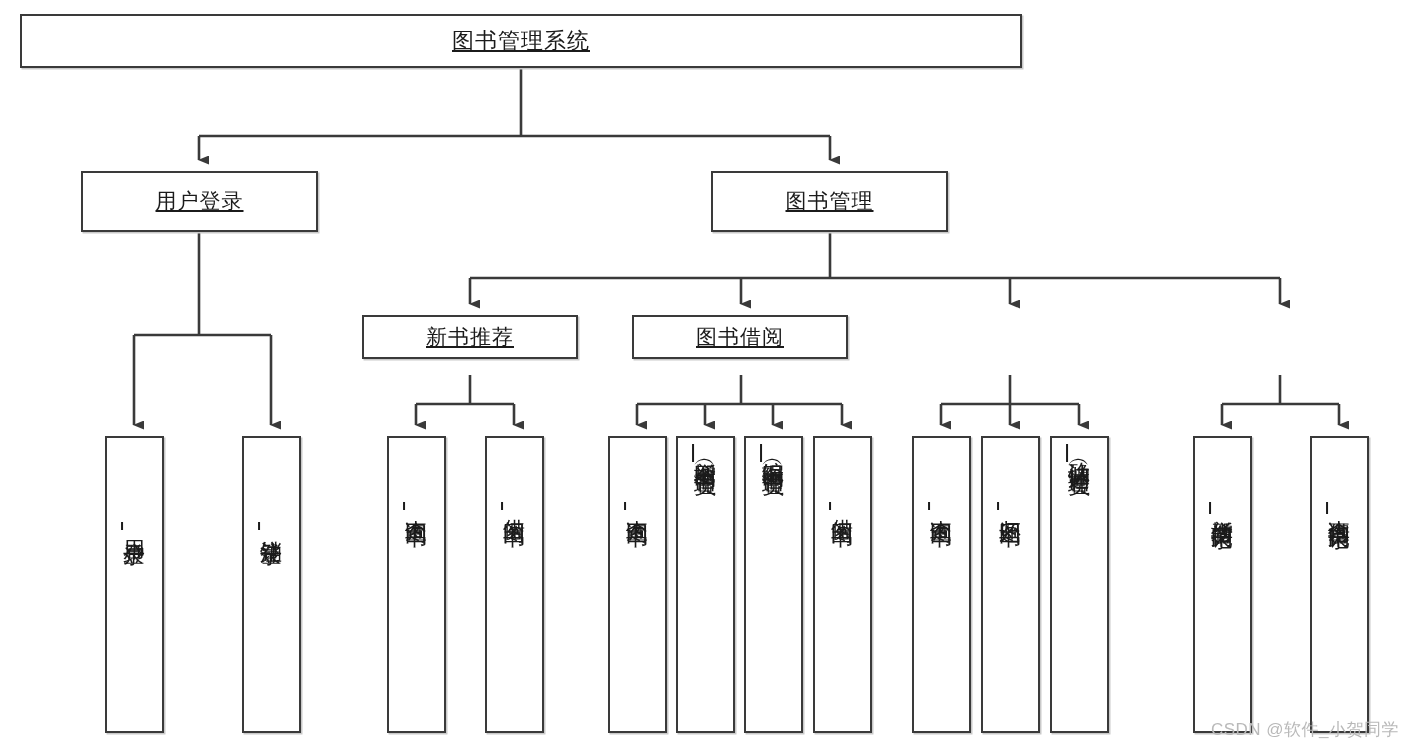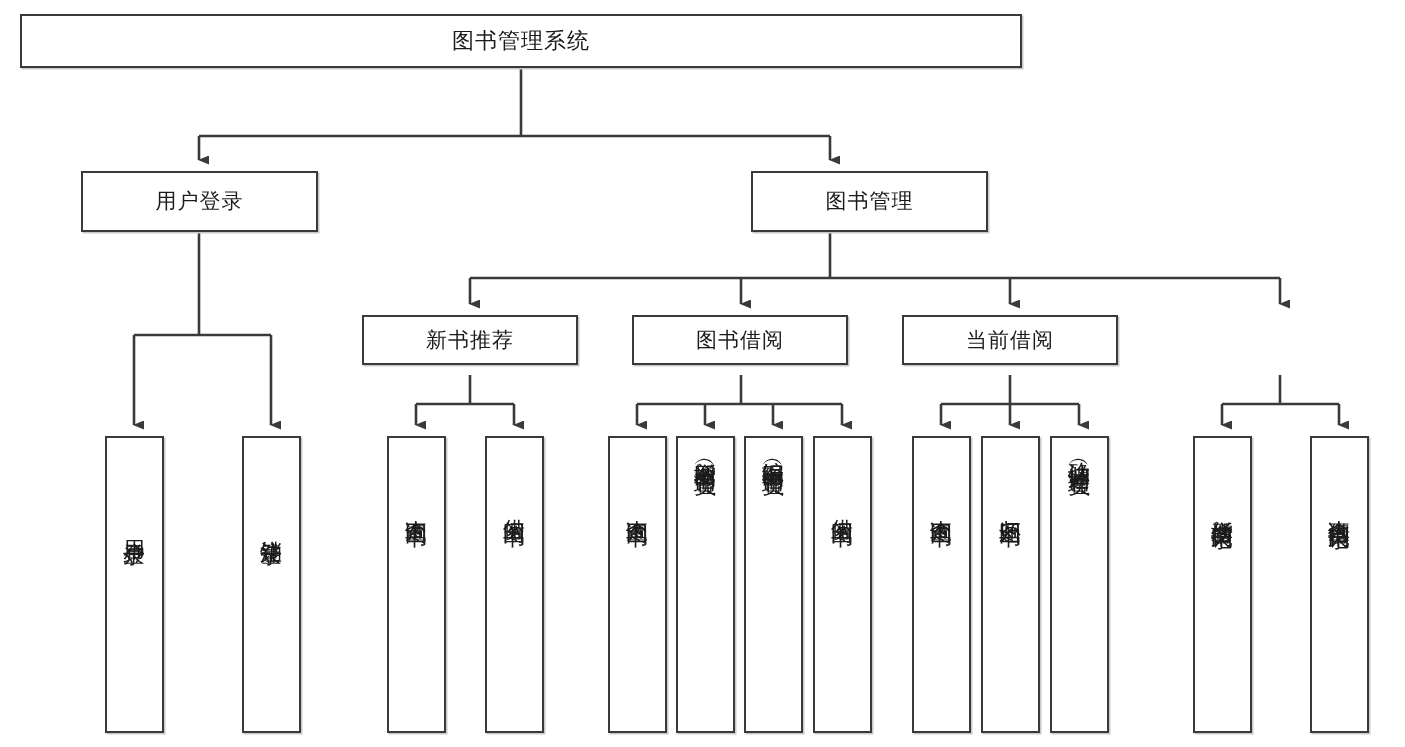--- a/index.html
+++ b/index.html
@@ -15,38 +15,39 @@
 
   .node{
     position:absolute;
     box-sizing:border-box;
     background:#ffffff;
     border:2px solid #3a3a3a;
     box-shadow:1.5px 1.5px 0 0 #c9c9c9;
     display:flex;align-items:center;justify-content:center;
     color:#1b1b1b;
     z-index:2;
+    text-decoration:underline;
   }
   .node .lbl{
     display:block;
     line-height:1.15;
     letter-spacing:1px;
     white-space:pre;
   }
 
   
   .n-root{left:20px;top:14px;width:1002px;height:54px;}
   .n-root .lbl{font-size:22px;}
 
   
   .n-l2{top:171px;width:237px;height:61px;}
   .n-l2 .lbl{font-size:21px;}
 
   
-  .n-l3{top:315px;width:216px;height:50px;}
+  .n-l3{top:315px;width:216px;height:44px;}
   .n-l3 .lbl{font-size:21px;}
 
   
   .n-leaf{
     top:436px;height:297px;
     align-items:flex-start;
     padding-top:6px;
   }
   .n-leaf .lbl{
     writing-mode:vertical-rl;
@@ -124,32 +125,29 @@
     </g>
   </svg>
 
   <div class="node n-root">
     <span class="lbl">图书管理系统</span>
   </div>
 
   <div class="node n-l2" style="left:81px;">
     <span class="lbl">用户登录</span>
   </div>
-  <div class="node n-l2" style="left:751px;">
+  <div class="node n-l2" style="left:711px;">
     <span class="lbl">图书管理</span>
   </div>
 
   <div class="node n-l3" style="left:362px;">
     <span class="lbl">新书推荐</span>
   </div>
   <div class="node n-l3" style="left:632px;text-align:right;">
     <span class="lbl">图书借阅</span>
-  </div>
-  <div class="node n-l3" style="left:902px;">
-    <span class="lbl">当前借阅</span>
   </div>
 
   <div class="node n-leaf low" style="left:105px;width:59px;">
     <span class="lbl">用户登录</span>
   </div>
   <div class="node n-leaf low" style="left:242px;width:59px;">
     <span class="lbl">注销登录</span>
   </div>
 
   <div class="node n-leaf mid" style="left:387px;width:59px;">
@@ -182,14 +180,15 @@
     <span class="lbl">确认归还（管理员）</span>
   </div>
 
   <div class="node n-leaf mid" style="left:1193px;width:59px;">
     <span class="lbl">新增借阅记录</span>
   </div>
   <div class="node n-leaf mid" style="left:1310px;width:59px;">
     <span class="lbl">查询借阅记录</span>
   </div>
 
+  <div class="watermark">CSDN @软件_小贺同学</div>
 
 </div>
 
 </body></html>

